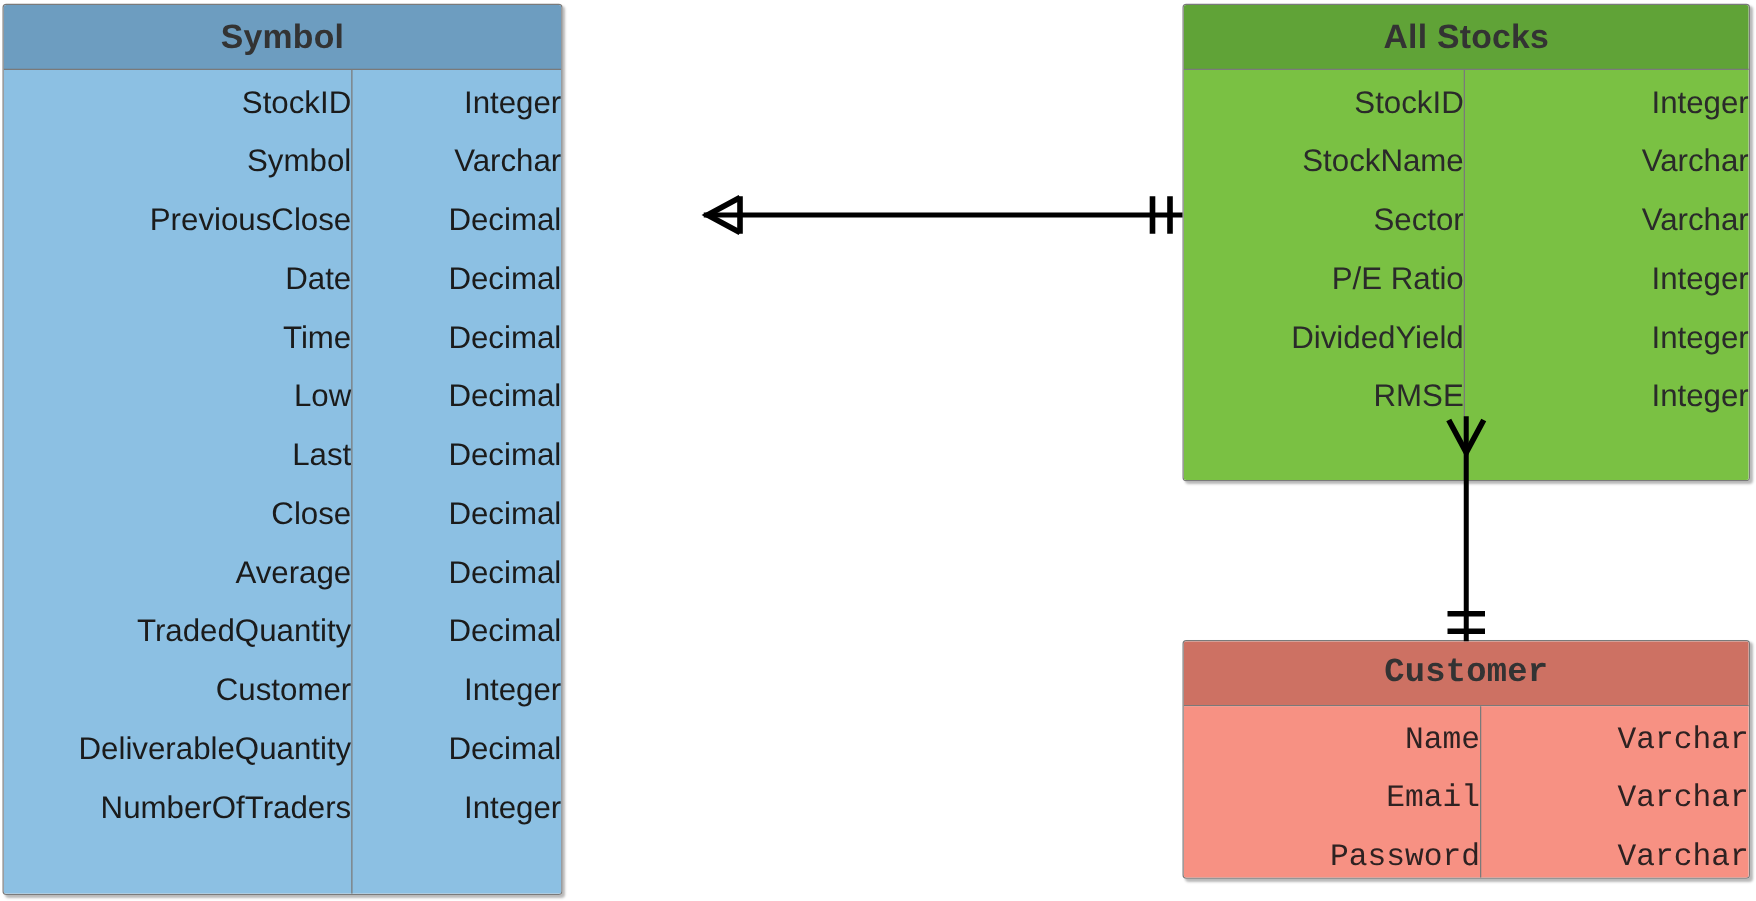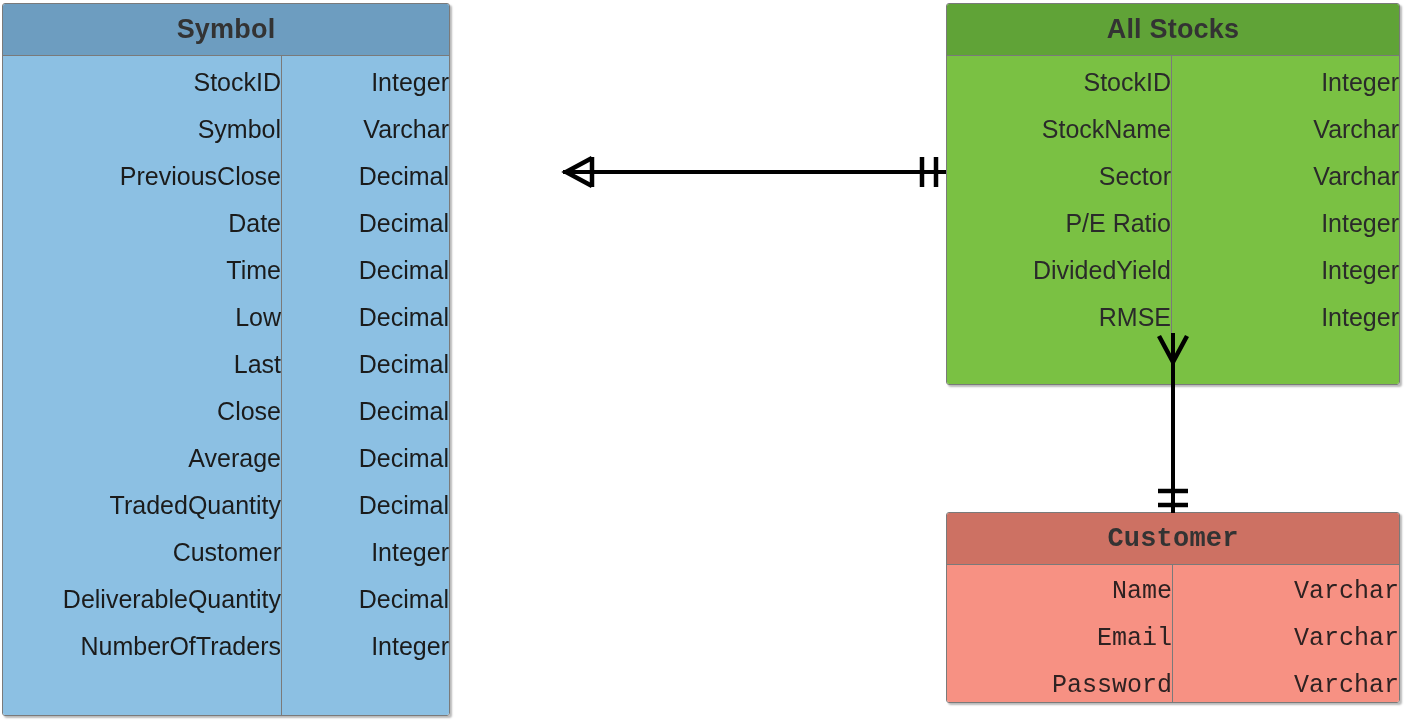--- a/index.html
+++ b/index.html
@@ -99,21 +99,21 @@
   #entity-customer {
     left: 946px;
     top: 512px;
     width: 454px;
     height: 191px;
     font-family: Liberation Mono, monospace;
   }
   #entity-customer .entity-title { background: #cd7163; }
   #entity-customer .entity-body  { background: #f79183; }
   #entity-customer .cell         { color: #2e2222; }
-  #entity-customer .col-names    { width: 226px; }
+  #entity-customer .col-names    { width: 198px; margin-left: 40px; }
 
   
   .rel-layer {
     position: absolute;
     inset: 0;
     pointer-events: none;
   }
   .rel-line {
     stroke: #000000;
     stroke-width: 4;

